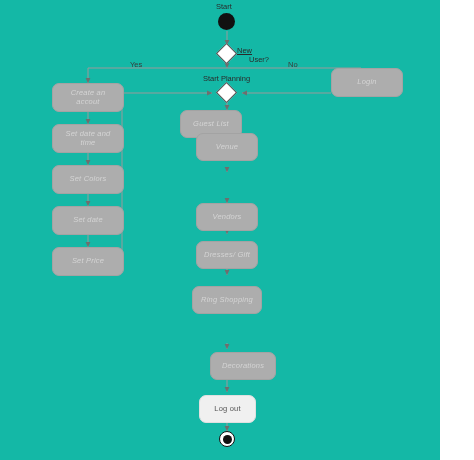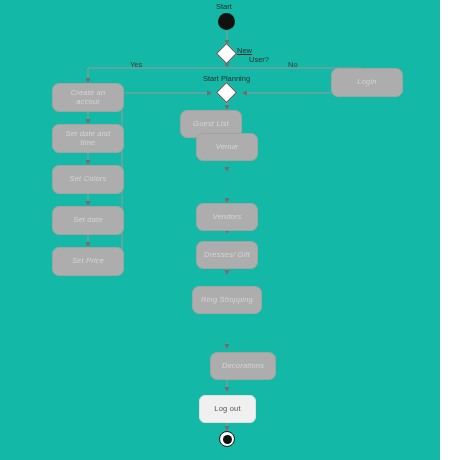--- a/index.html
+++ b/index.html
@@ -189,20 +189,20 @@
 
   <div class="node activity" style="left:192px; top:286px; width:70px; height:28px;font-style:italic;">
     <span>Ring Shopping</span>
   </div>
 
 
   <div class="node activity" style="left:194px; top:352px; width:66px; height:28px;margin-left:16px;">
     <span>Decorations</span>
   </div>
 
-  <div class="node activity plain" style="left:199px; top:395px; width:57px; height:28px;border-radius:6px;">
+  <div class="node activity plain" style="left:199px; top:395px; width:57px; height:28px;">
     <span>Log out</span>
   </div>
 
   <div class="node final" style="left:219px; top:431px;"></div>
   <div class="lbl" style="left:220px; top:447px;margin-top:36px;">End</div>
 
 </div>
 
 </body></html>

